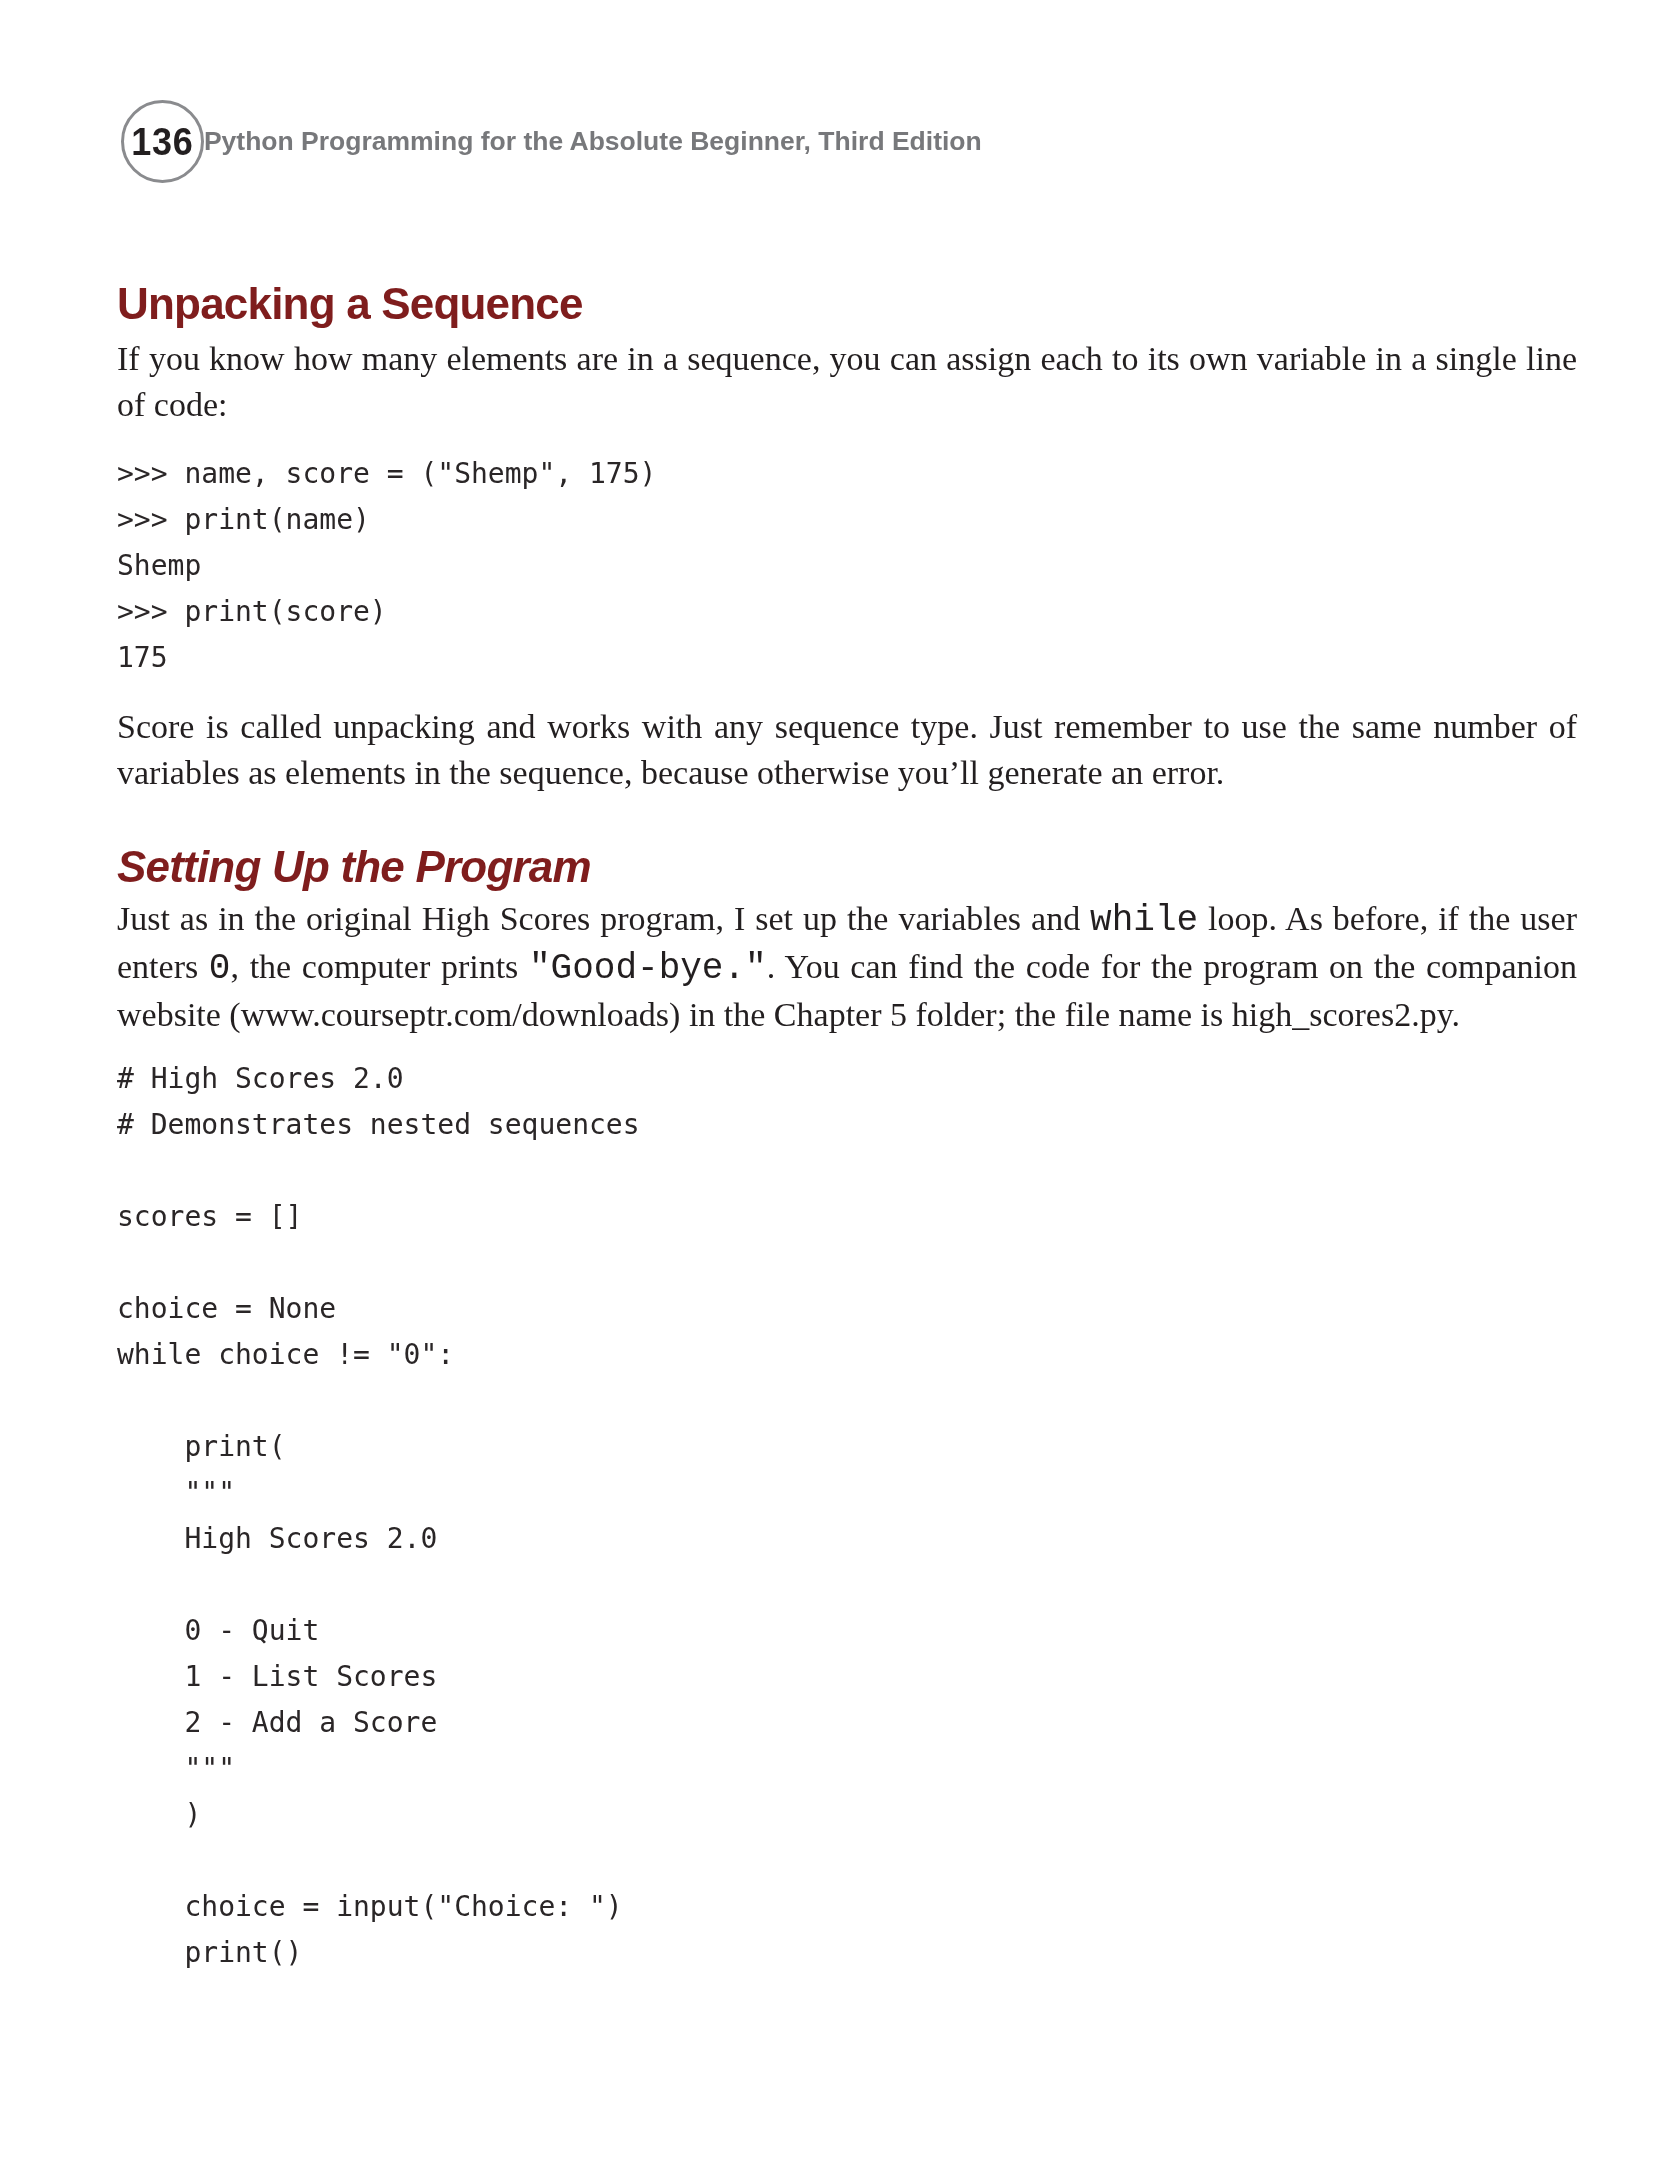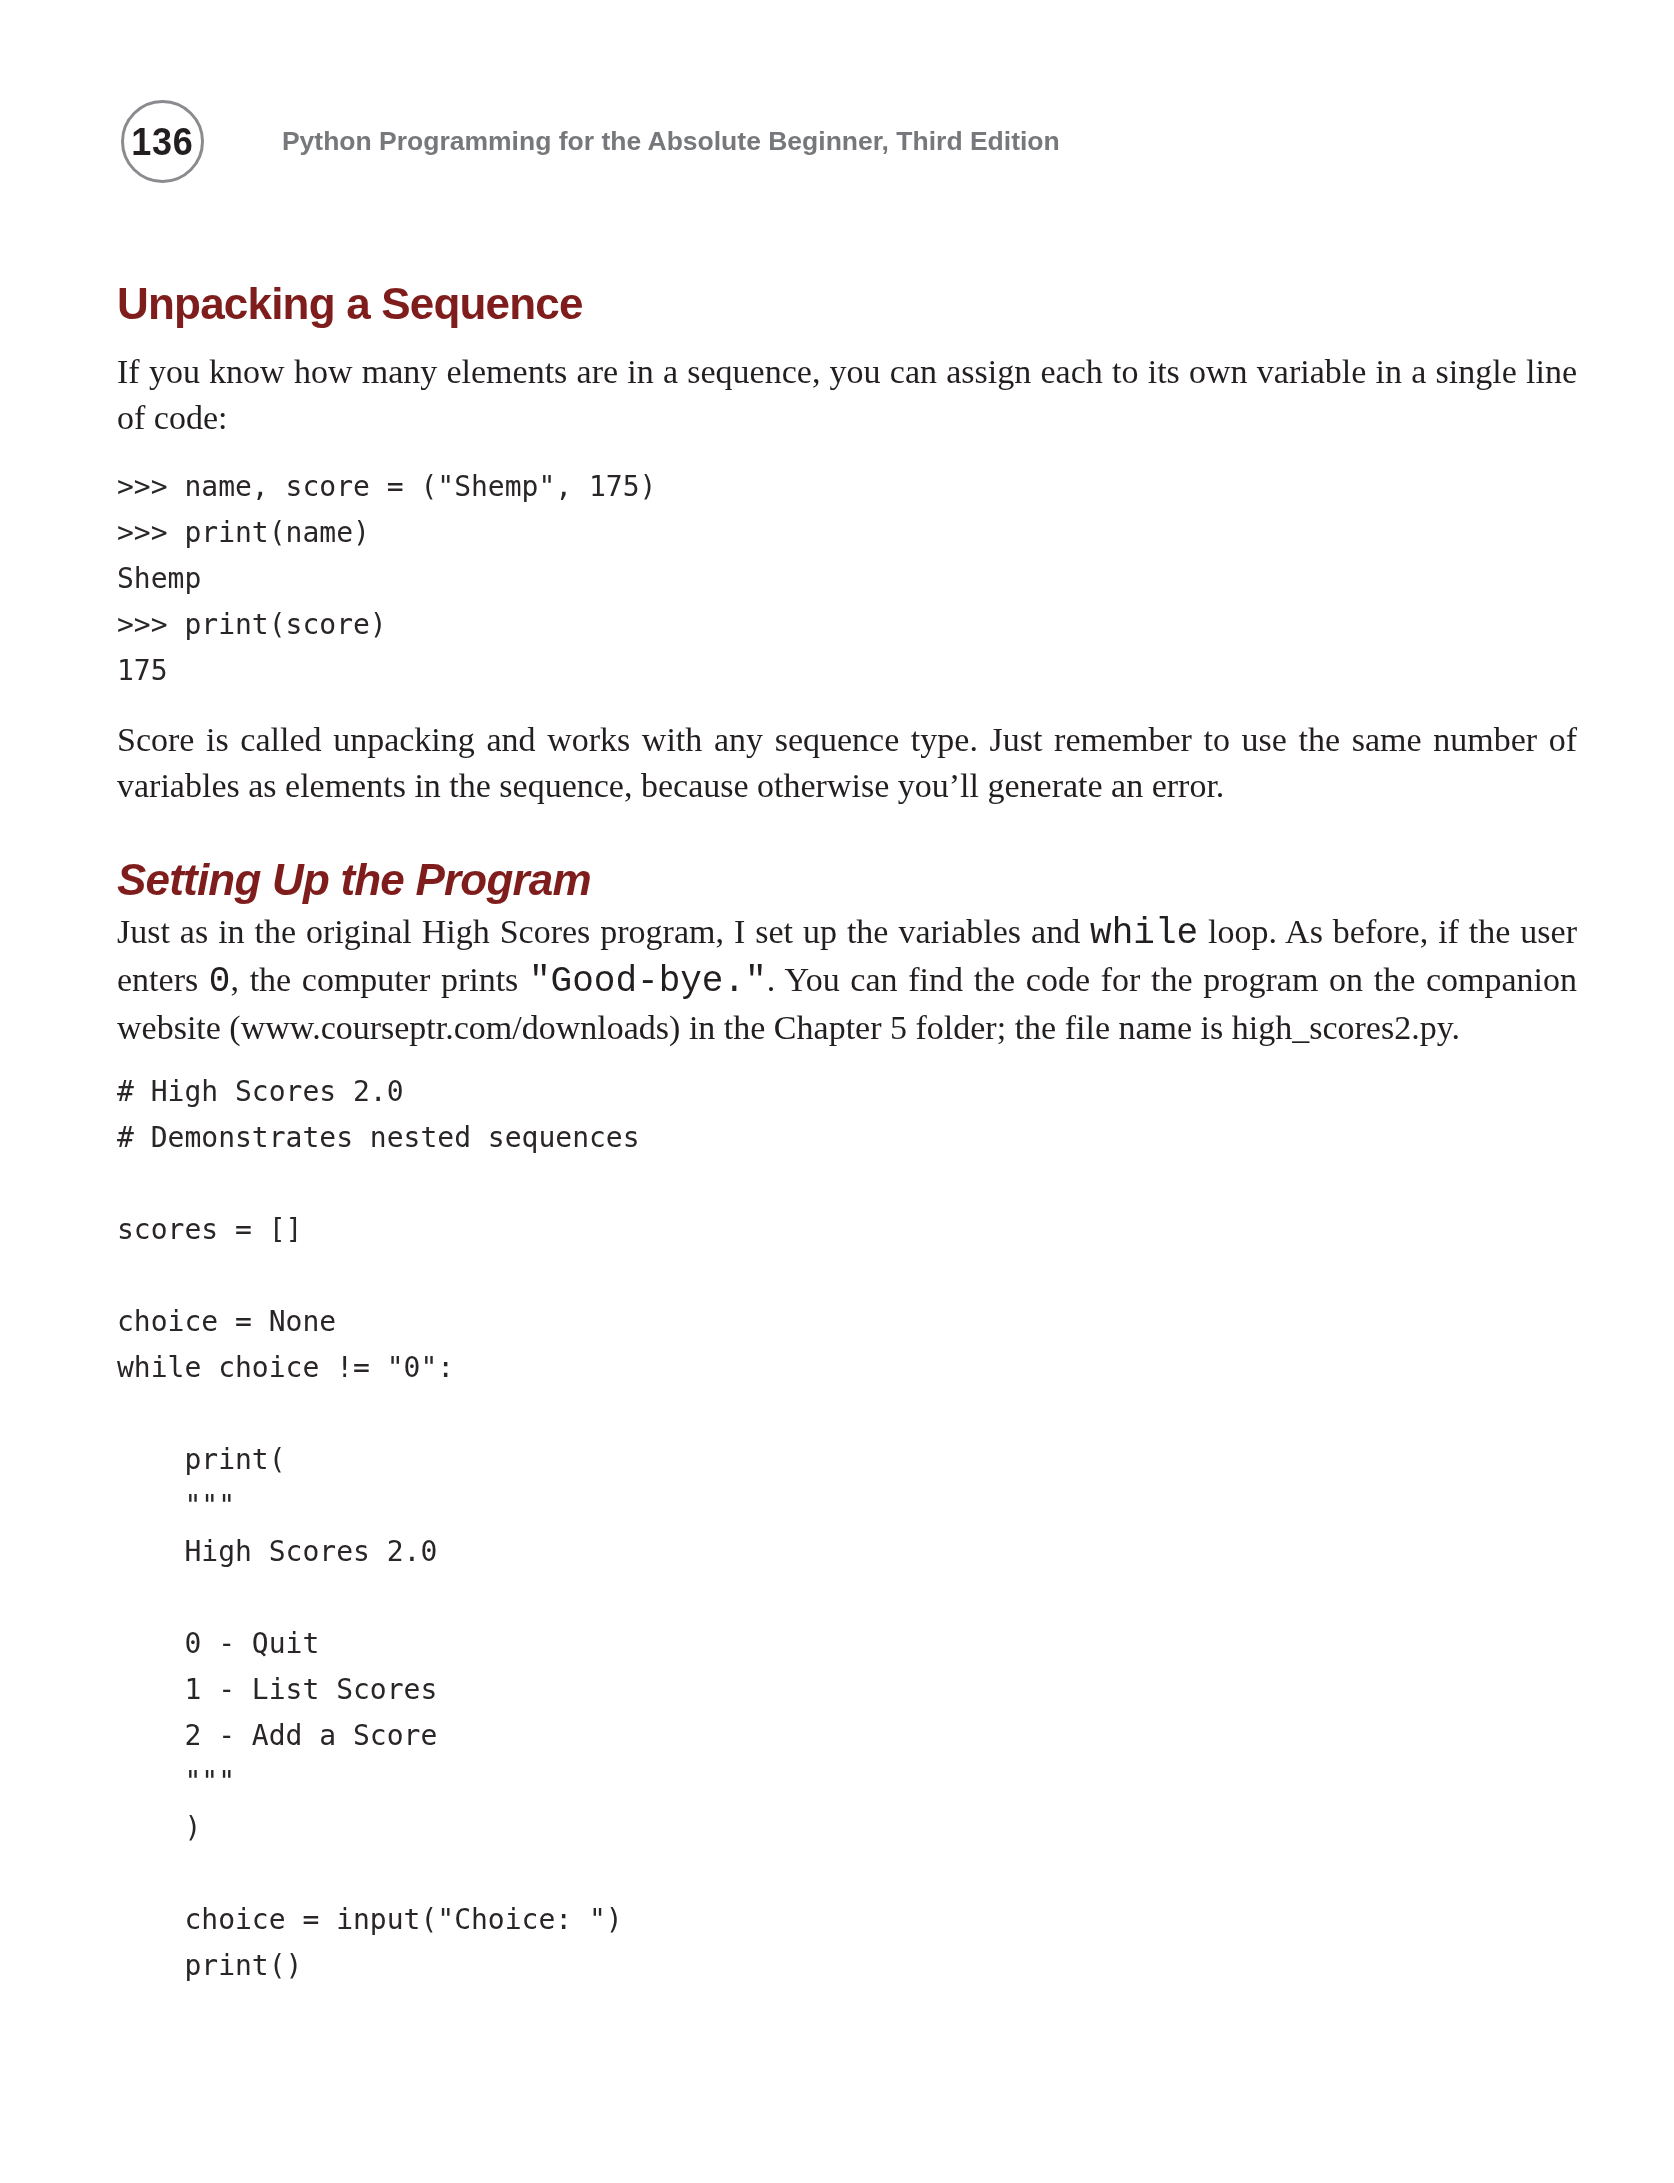--- a/index.html
+++ b/index.html
@@ -38,21 +38,20 @@
   }
   .page-number-circle span {
     font-family: "Liberation Sans", sans-serif;
     font-weight: bold;
     font-size: 36px;
     letter-spacing: 0.8px;
     color: #231f20;
     transform: scaleY(1.08);
   }
   .header-title {
-    margin-left: 78px;
     font-family: "Liberation Sans", sans-serif;
     font-weight: bold;
     font-size: 26.5px;
     color: #77787b;
     letter-spacing: 0px;
   }
   
   h1.section-heading {
     font-family: "Liberation Sans", sans-serif;
     font-weight: bold;
@@ -66,21 +65,21 @@
   #heading-setup { margin-top: 47px; font-style: italic; }
   
   p.body-para {
     font-family: "Liberation Serif", "DejaVu Serif", serif;
     font-size: 34px;
     line-height: 46px;
     text-align: justify;
     margin: 0;
     color: #231f20;
   }
-  #para-unpacking-intro { margin-top: 21px; }
+  #para-unpacking-intro { margin-top: 8px; }
   #para-unpacking-outro { margin-top: 22.6px; }
   #para-setup-intro { margin-top: 4.7px; }
   .seg-normal { font-style: normal; }
   .seg-italic { }
   .seg-code {
     font-family: Liberation Mono, monospace;
     font-size: 36px;
     letter-spacing: 0px;
   }
   

